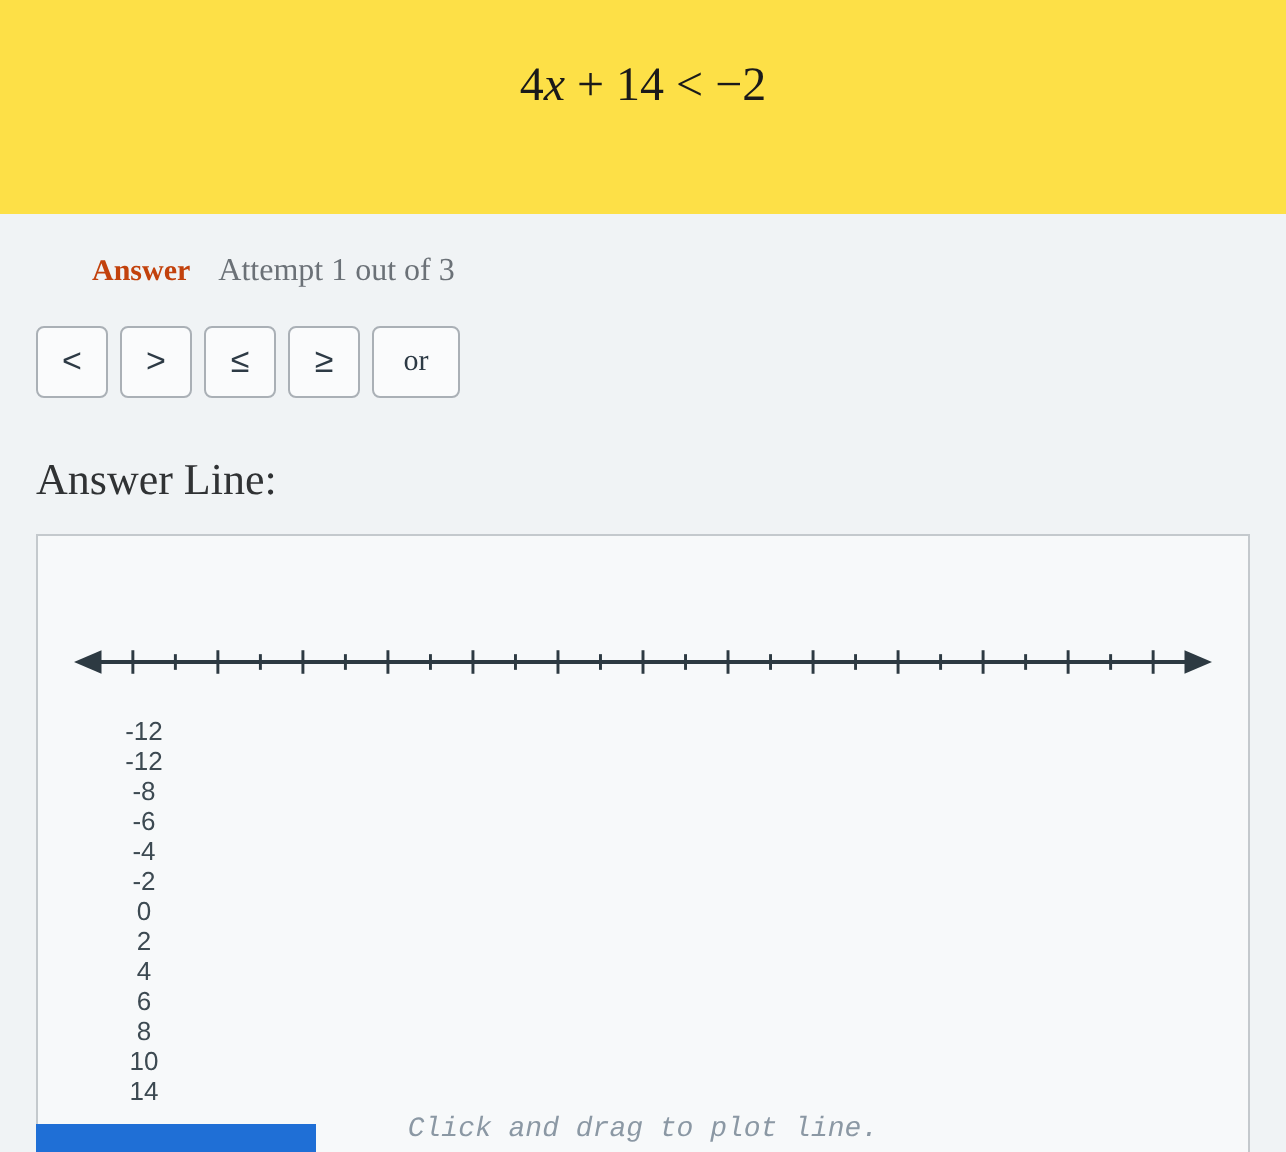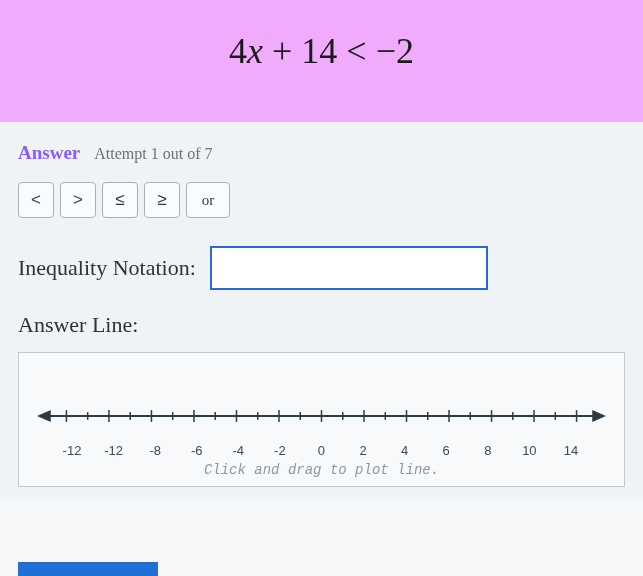--- a/index.html
+++ b/index.html
@@ -5,40 +5,41 @@
     * { box-sizing: border-box; margin: 0; padding: 0; }
     body {
       width: 643px;
       height: 576px;
       font-family: Georgia, 'Times New Roman', serif;
       background: #f5f7f9;
       overflow: hidden;
       position: relative;
     }
     .question-area {
-      background: #f0abfc;
+      background: #fde047;
       padding: 30px 20px 50px;
       text-align: center;
-      font-size: 36px;
+      font-size: 24px;
       color: #1a1a1a;
       font-family: 'Times New Roman', serif;
     }
     .question-area .var { font-style: italic; }
     .answer-area {
       background: #f0f3f5;
       padding: 20px 18px 10px;
     }
     .answer-header {
       margin-bottom: 18px;
     }
     .answer-label {
       font-weight: bold;
-      font-size: 19px;
-      color: #8b5cf6;
-      font-family: Georgia, serif;
+      font-size: 15px;
+      color: #c2410c;
+      font-family: Georgia, serif;
+      margin-left: 28px;
     }
     .attempt-text {
       font-size: 16px;
       color: #6b7177;
       margin-left: 10px;
       font-family: Georgia, serif;
     }
     .symbol-buttons {
       display: flex;
       gap: 6px;
@@ -91,26 +92,27 @@
     }
     .numline-box {
       border: 1px solid #c4c9cd;
       background: #f7f9fa;
       padding: 38px 18px 8px;
       position: relative;
     }
     .numline-svg { display: block; width: 100%; height: 50px; }
     .ticklabels {
       display: flex;
-      justify-content: space-between;
+      justify-content: center;
       padding: 0 24px;
       font-size: 13px;
       color: #3d4a52;
       font-family: Arial, sans-serif;
       margin-top: 2px;
+      flex-direction: column;
     }
     .ticklabels span { width: 22px; text-align: center; }
     .hint {
       text-align: center;
       font-size: 14px;
       color: #8b98a4;
       font-family: Liberation Mono, monospace;
       font-style: italic;
       margin-top: 4px;
     }
@@ -127,35 +129,31 @@
 <body>
 
 <div class="question-area">
   <span id="expr">4<span class="var">x</span> + 14 &lt; −2</span>
 </div>
 
 <div class="answer-area">
 
   <div class="answer-header">
     <span class="answer-label">Answer</span>
-    <span class="attempt-text">Attempt 1 out of 7</span>
+    <span class="attempt-text">Attempt 1 out of 3</span>
   </div>
 
   <div class="symbol-buttons">
     <button class="sym-btn">&lt;</button>
     <button class="sym-btn">&gt;</button>
     <button class="sym-btn">≤</button>
     <button class="sym-btn">≥</button>
     <button class="sym-btn or-btn">or</button>
   </div>
 
-  <div class="field-row">
-    <span class="field-label">Inequality Notation:</span>
-    <input class="ineq-input" type="text" placeholder="" style="">
-  </div>
 
   <div class="numline-label">Answer Line:</div>
 
   <div class="numline-box">
     <svg class="numline-svg" viewBox="0 0 580 50">
       <line x1="6" y1="25" x2="574" y2="25" stroke="#2d3a42" stroke-width="2"></line>
       <polygon points="0,25 14,19 14,31" fill="#2d3a42"></polygon>
       <polygon points="580,25 566,19 566,31" fill="#2d3a42"></polygon>
       <g stroke="#2d3a42" stroke-width="1.5">
         <line x1="30" y1="19" x2="30" y2="31"></line>

